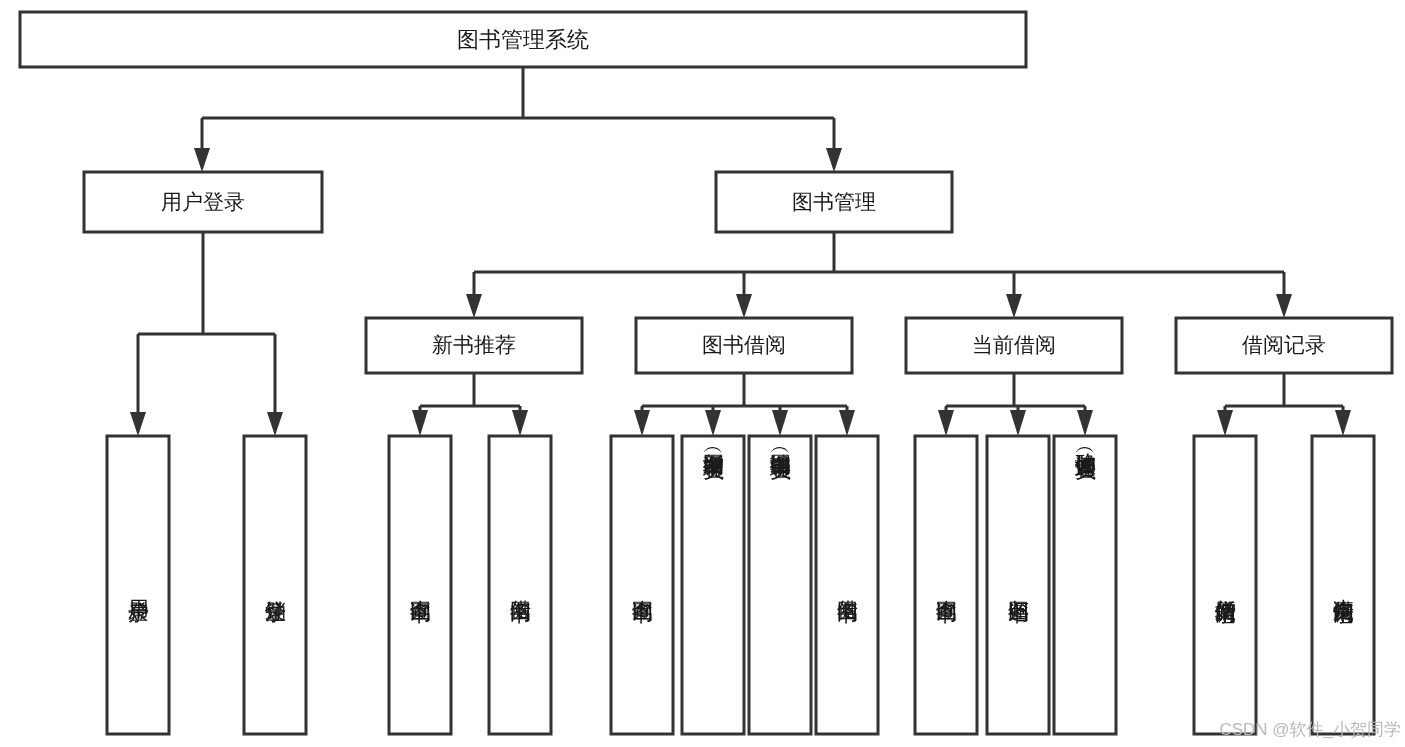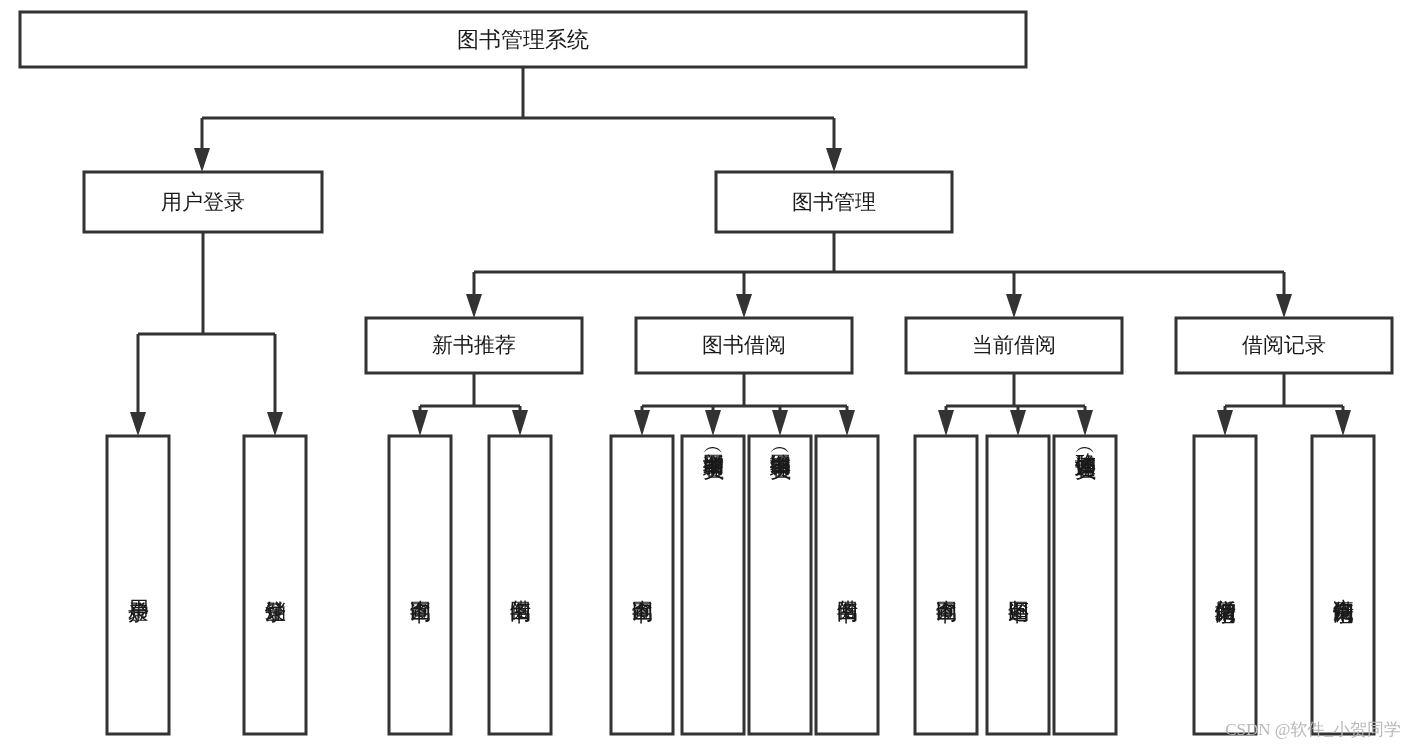--- a/index.html
+++ b/index.html
@@ -69,21 +69,21 @@
     font-size: 21px;
     line-height: 1.18;
     color: #1a1a1a;
     letter-spacing: 1px;
     white-space: nowrap;
   }
   .watermark {
     position: absolute;
     right: 8px;
     bottom: 6px;
-    font-family: Liberation Serif, serif;
+    font-family: Liberation Sans, sans-serif;
     font-size: 17px;
     color: #b9b9b9;
     white-space: nowrap;
   }
 </style>
 </head>
 <body>
 
 <div id="diagram-root">
 

